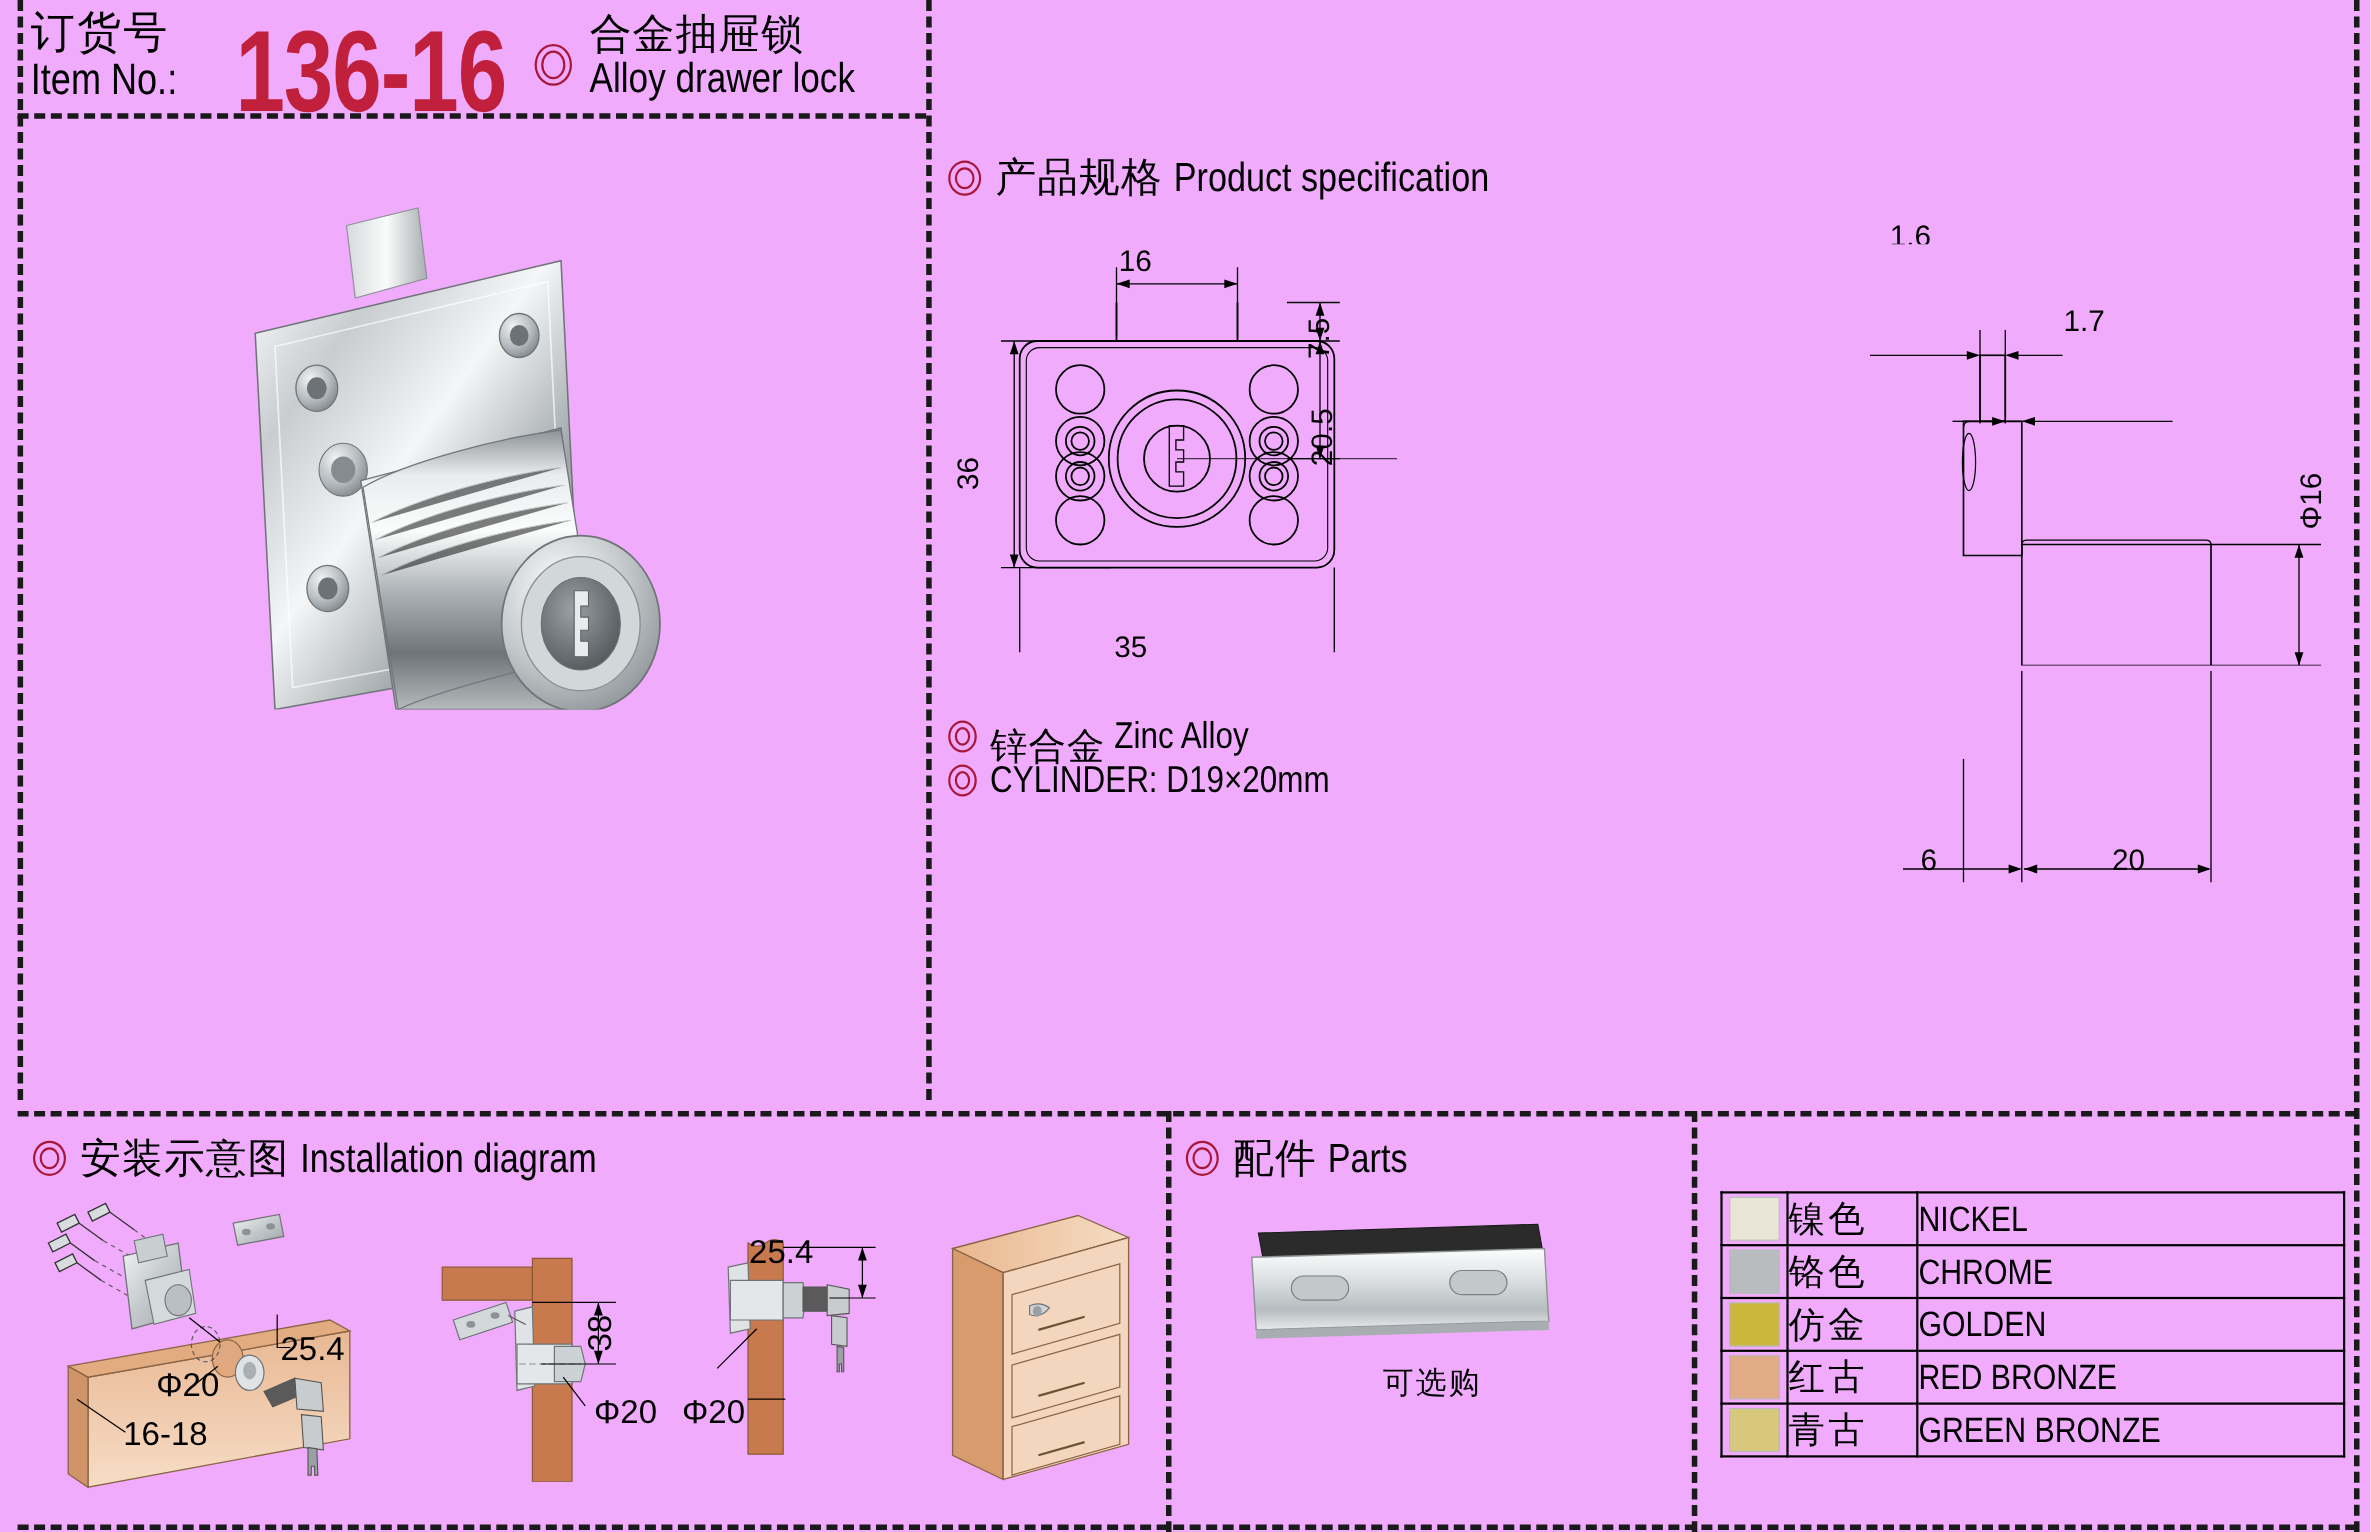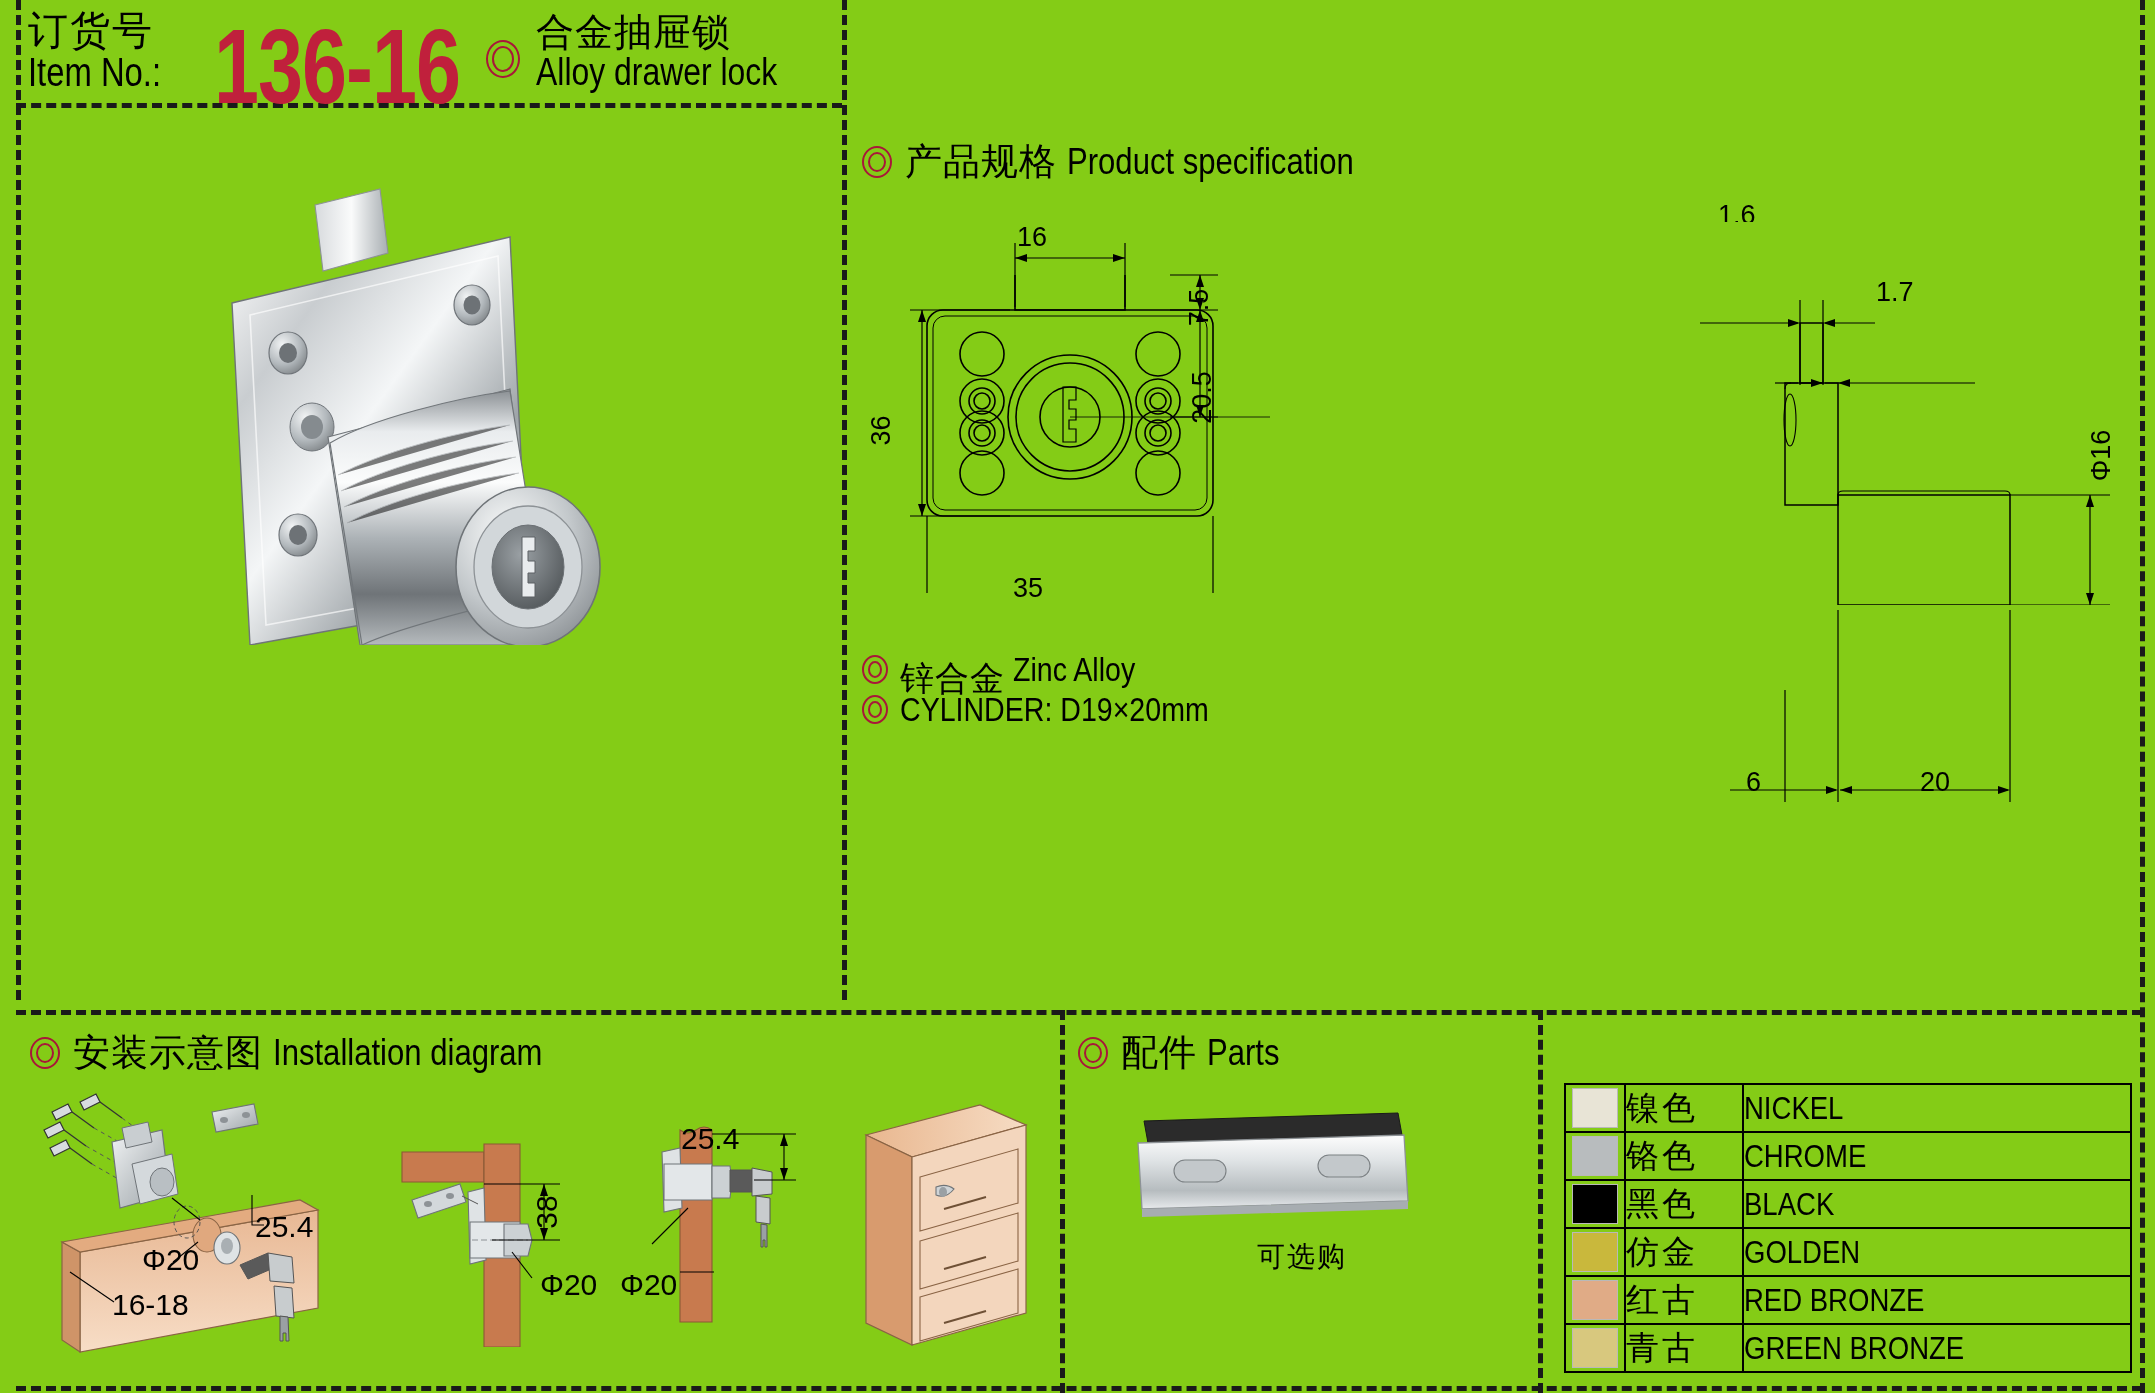--- a/index.html
+++ b/index.html
@@ -1,17 +1,17 @@
 <!DOCTYPE html>
 <html><head>
 <meta charset="utf-8">
 <style>
   html,body{margin:0;padding:0;background:#fff;}
   body{width:2155px;height:1393px;font-family:"Liberation Sans",sans-serif;color:#000;overflow:hidden;}
-  .sheet{position:relative;width:2155px;height:1393px;background:#84cc16;}
+  .sheet{position:relative;width:2155px;height:1393px;background:#f0abfc;}
 
   
   .dash-v{position:absolute;width:0;border-left:5px dashed #1a1a1a;}
   .dash-h{position:absolute;height:0;border-top:5px dashed #1a1a1a;}
 
   
   .header{position:absolute;left:28px;top:6px;display:flex;align-items:flex-start;}
   .hdr-cn-en{display:flex;flex-direction:column;line-height:1.04;padding-top:4px;}
   .hdr-cn{font-size:40px;letter-spacing:2px;}
   .hdr-en{font-size:40px;font-family:"Liberation Sans Narrow","Liberation Sans",sans-serif;
@@ -498,27 +498,20 @@
           </td>
           <td class="cn-cell">镍色</td>
           <td class="en-cell"><span>NICKEL</span></td>
         </tr>
         <tr>
           <td class="sw-cell">
             <span class="swatch" style="background:#b8bcbe"></span>
           </td>
           <td class="cn-cell">铬色</td>
           <td class="en-cell"><span>CHROME</span></td>
-        </tr>
-        <tr>
-          <td class="sw-cell">
-            <span class="swatch" style="background:#000000"></span>
-          </td>
-          <td class="cn-cell">黑色</td>
-          <td class="en-cell"><span>BLACK</span></td>
         </tr>
         <tr>
           <td class="sw-cell">
             <span class="swatch" style="background:#c9b83c"></span>
           </td>
           <td class="cn-cell">仿金</td>
           <td class="en-cell"><span>GOLDEN</span></td>
         </tr>
         <tr>
           <td class="sw-cell">

